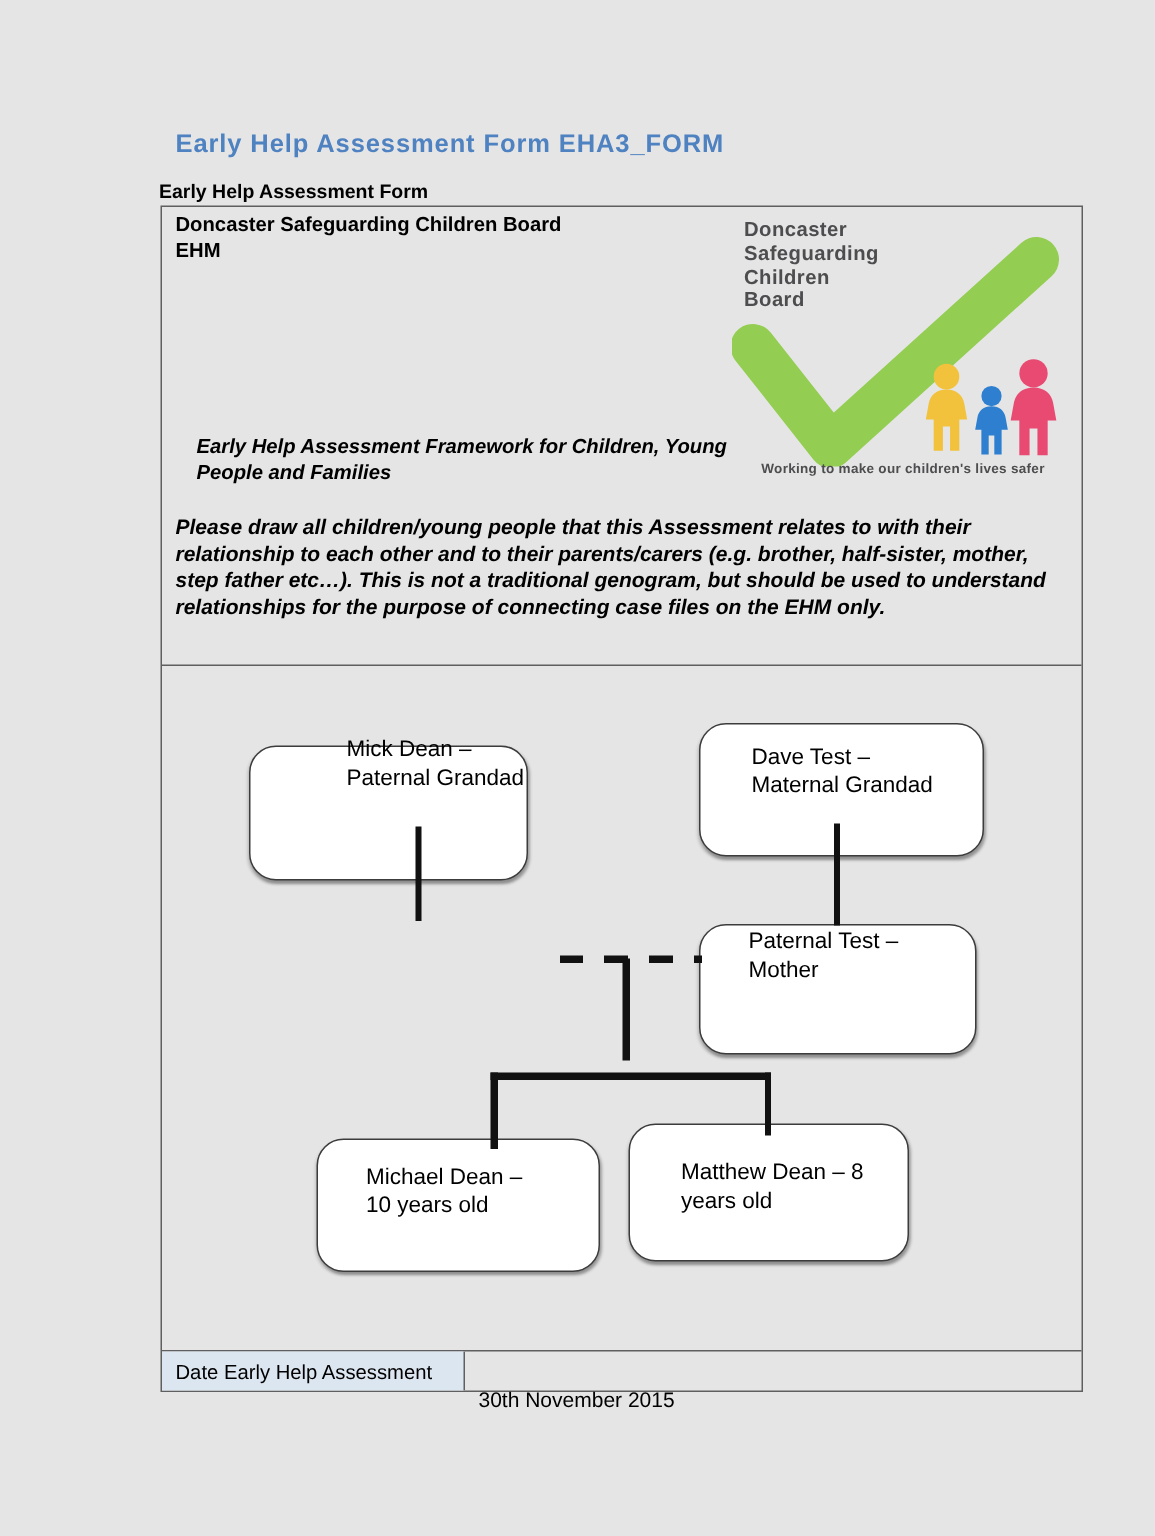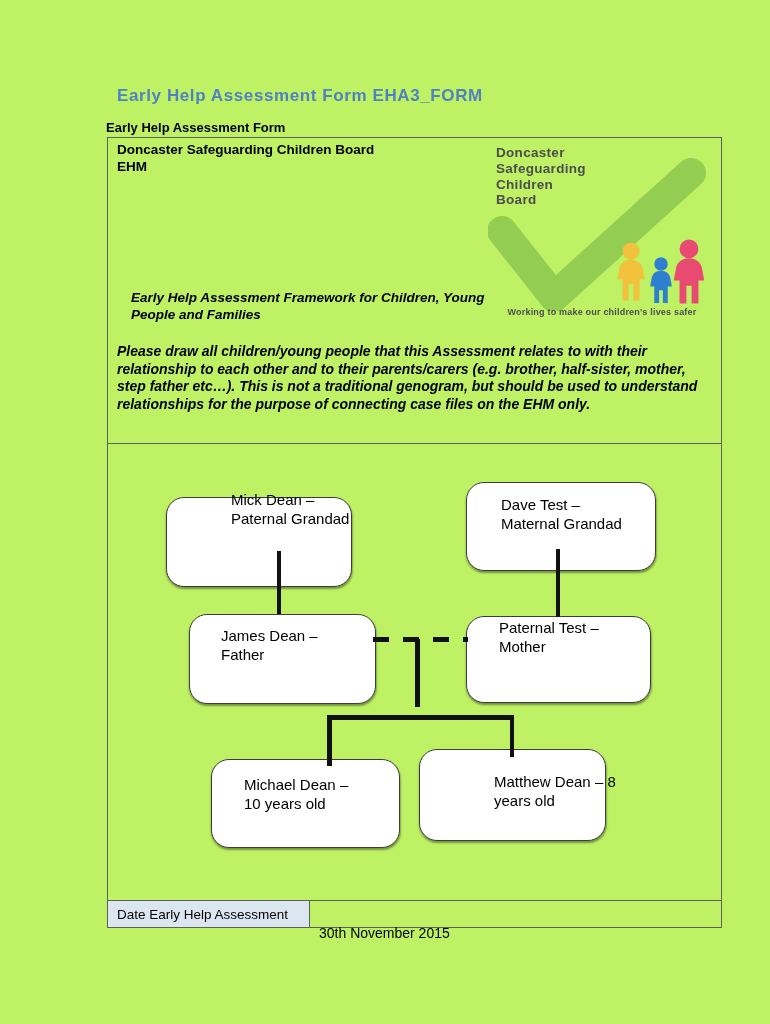--- a/index.html
+++ b/index.html
@@ -1,17 +1,17 @@
 <!DOCTYPE html>
 <html style="--title-blue: #4f82c1; --table-border: #5f5f5f; --date-cell-bg: #dce6f1; --check-green: #93cd51; --logo-gray: #4d4d4f; --person-yellow: #f2c23c; --person-blue: #2e7fd0; --person-pink: #e84a72;"><head>
 <meta charset="utf-8">
 <style>
   html,body{margin:0;padding:0;background:#ffffff;}
   #page{
-    position:relative;width:770px;height:1024px;background:#bef264;
+    position:relative;width:770px;height:1024px;background:#e5e5e5;
     font-family:"Liberation Sans","DejaVu Sans",sans-serif;color:#000;
     overflow:hidden;
   }
   .abs{position:absolute;}
   
   .doc-title{
     left:117px;top:86px;font-size:17px;font-weight:bold;letter-spacing:.6px;
     color:var(--title-blue,#4f82c1);
   }
   .form-label{
@@ -62,21 +62,21 @@
   .box-mick .gbox-text{left:64px;top:-7px;}
   .box-dave{left:358px;top:38px;width:188px;height:87px;}
   .box-dave .gbox-text{left:34px;top:13px;}
   .box-james{left:81px;top:170px;width:185px;height:88px;}
   .box-james .gbox-text{left:31px;top:12px;}
   .box-charlotte{left:358px;top:172px;width:183px;height:85px;}
   .box-charlotte .gbox-text{left:32px;top:2px;}
   .box-michael{left:103px;top:315px;width:187px;height:87px;}
   .box-michael .gbox-text{left:32px;top:16px;}
   .box-matthew{left:311px;top:305px;width:185px;height:90px;}
-  .box-matthew .gbox-text{left:34px;top:23px;margin-left:40px;}
+  .box-matthew .gbox-text{left:34px;top:23px;}
   .gline{background:#111;z-index:2;}
   .line-mick-v{left:169px;top:107px;width:3.5px;height:63px;}
   .line-dave-v{left:448px;top:105px;width:3.5px;height:68px;}
   .line-dashed{
     left:265px;top:193px;width:95px;height:5px;background:transparent;z-index:2;
     background-image:repeating-linear-gradient(90deg,#111 0 16px,transparent 16px 30px);
   }
   .line-center-v{left:307px;top:195px;width:4.5px;height:68px;}
   .line-children-h{left:219px;top:271px;width:187px;height:4.5px;}
   .line-child-left-v{left:219px;top:271px;width:4.5px;height:51px;}
@@ -137,23 +137,20 @@
     </div>
 
     <div class="row-genogram">
 
       <div class="abs gbox box-mick">
         <div class="gbox-text">Mick Dean – Paternal Grandad</div>
       </div>
       <div class="abs gbox box-dave">
         <div class="gbox-text">Dave Test – Maternal Grandad</div>
       </div>
-      <div class="abs gbox box-james">
-        <div class="gbox-text">James Dean – Father</div>
-      </div>
       <div class="abs gbox box-charlotte">
         <div class="gbox-text">Paternal Test – Mother</div>
       </div>
       <div class="abs gbox box-michael">
         <div class="gbox-text">Michael Dean – 10 years old</div>
       </div>
       <div class="abs gbox box-matthew">
         <div class="gbox-text">Matthew Dean – 8 years old</div>
       </div>
 

